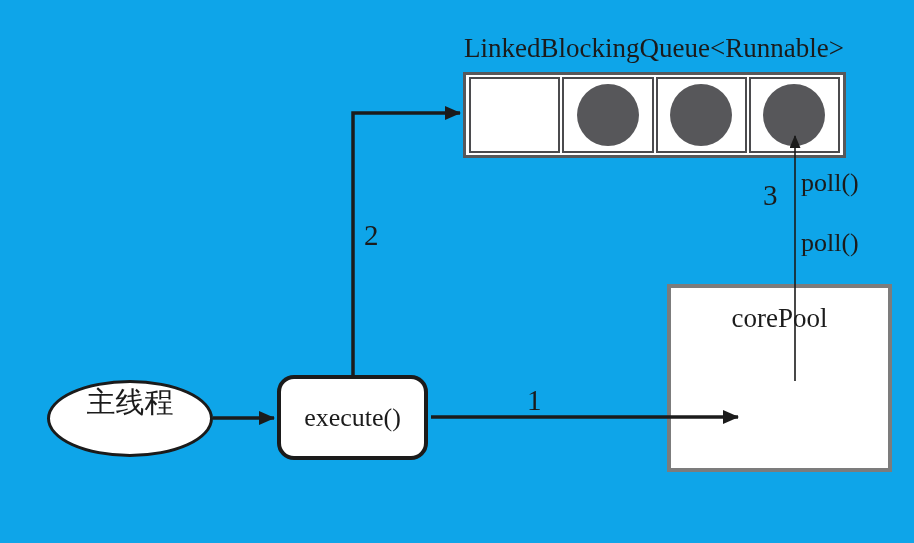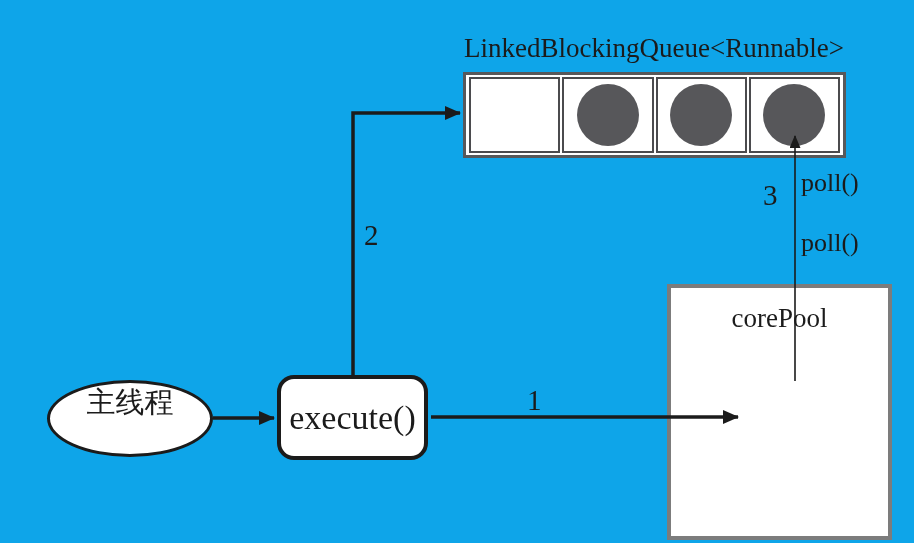--- a/index.html
+++ b/index.html
@@ -55,21 +55,21 @@
     justify-content: center;
   }
   .task-dot {
     width: 62px; height: 62px;
     border-radius: 50%;
     background: #57575a;
   }
   .pool {
     position: absolute;
     left: 667px; top: 284px;
-    width: 225px; height: 256px;
+    width: 225px; height: 188px;
     box-sizing: border-box;
     border: 4px solid #7c7c7c;
     background: #ffffff;
     z-index: 3;
     font-family: Liberation Serif, serif;
   }
   .pool-label {
     position: absolute;
     left: 0; top: 16px;
     width: 100%;
@@ -103,21 +103,21 @@
     position: absolute;
     left: 277px; top: 375px;
     width: 151px; height: 85px;
     box-sizing: border-box;
     border: 4px solid #1b1b1b;
     border-radius: 17px;
     background: #ffffff;
     display: flex;
     align-items: center;
     justify-content: center;
-    font-size: 34px;
+    font-size: 26px;
     z-index: 5;
   }
   .lbl {
     position: absolute;
     line-height: 1;
     color: #1b1b1b;
     z-index: 6;
     white-space: nowrap;
   }
   .lbl-1 { left: 527px; top: 386px; font-size: 29px; }

